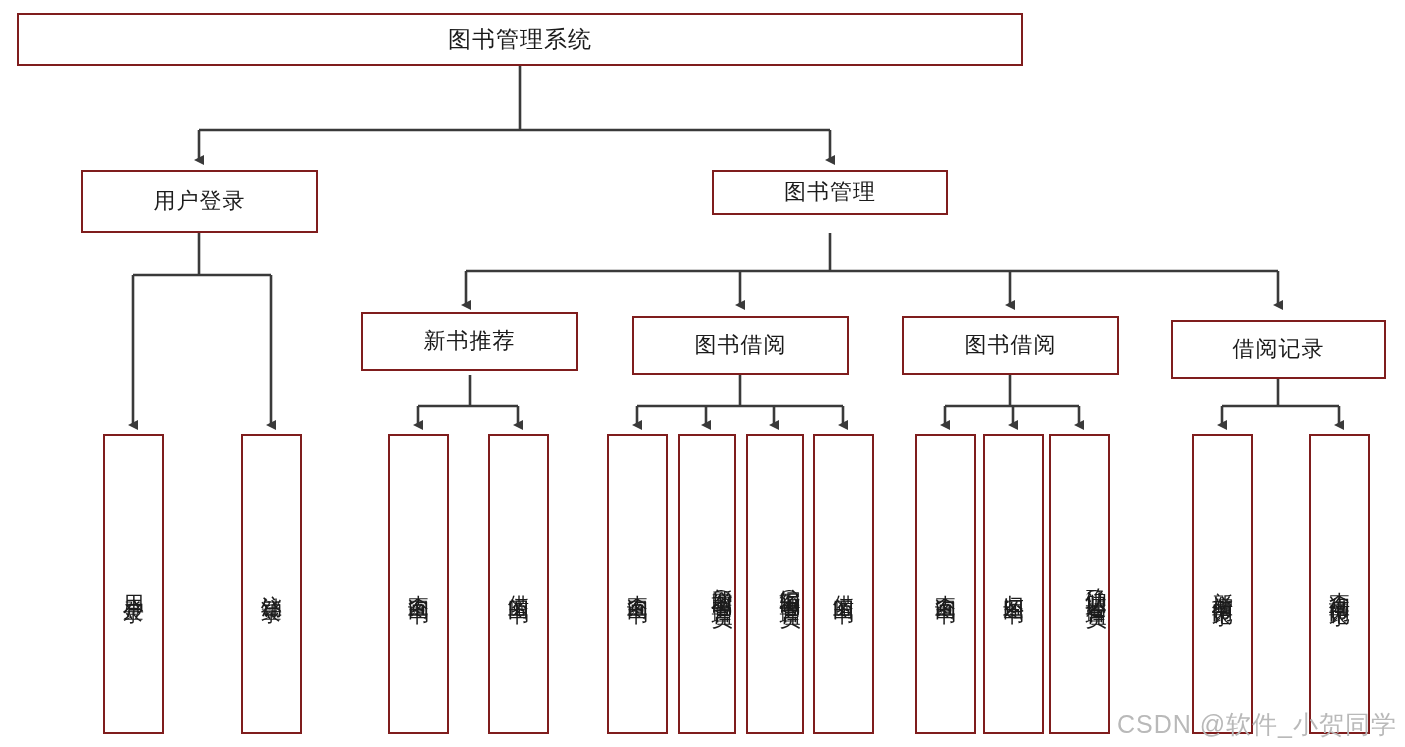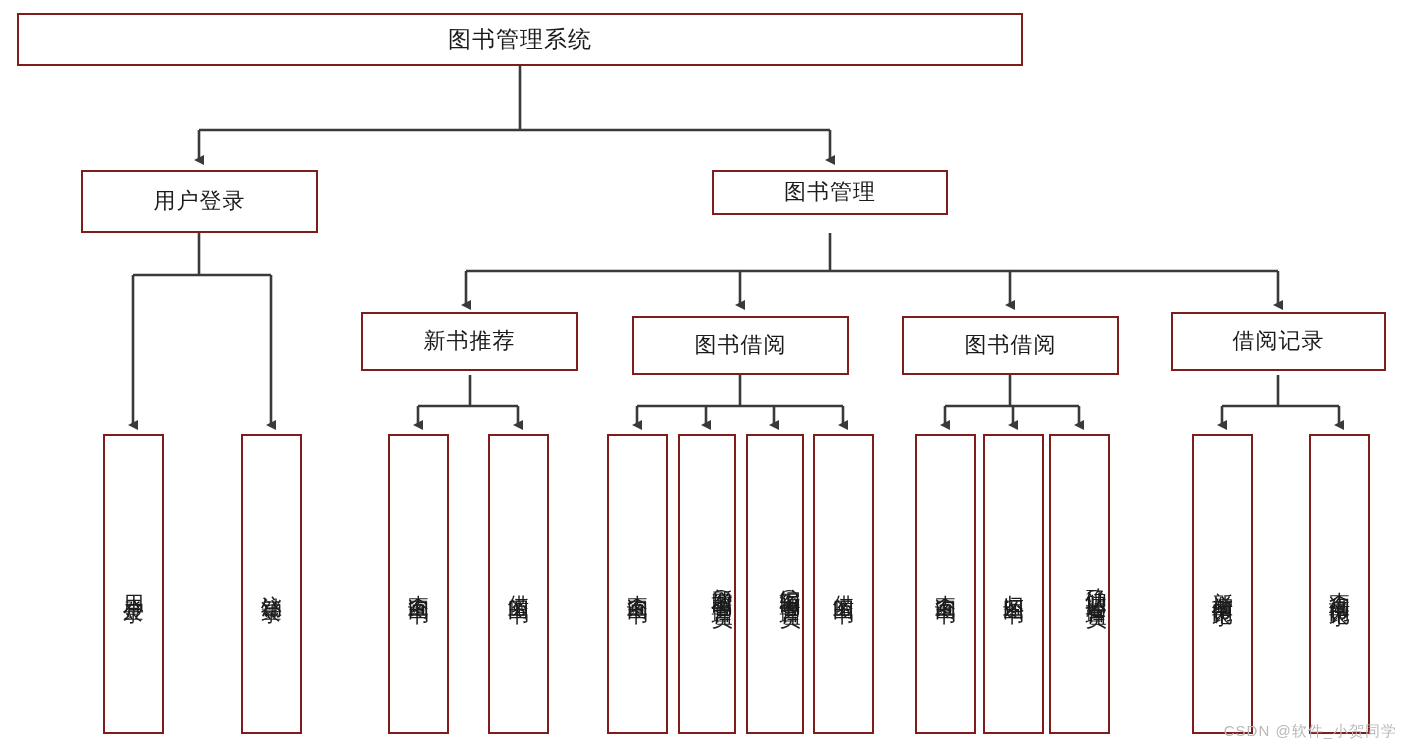--- a/index.html
+++ b/index.html
@@ -55,21 +55,21 @@
   .node.v.mid {
     align-items: center;
   }
   .node.v.topalign {
     align-items: flex-start;
   }
   #watermark {
     position: absolute;
     right: 8px;
     bottom: 6px;
-    font-size: 15px;
+    font-size: 25px;
     color: #b9b9b9;
     letter-spacing: 1px;
     z-index: 3;
     white-space: nowrap;
     text-align: center;
   }
 </style>
 </head>
 <body>
 
@@ -126,21 +126,21 @@
   </svg>
 
   <div class="node h root" style="left:17px; top:13px; width:1006px; height:53px;">图书管理系统</div>
 
   <div class="node h" style="left:81px; top:170px; width:237px; height:63px;">用户登录</div>
   <div class="node h" style="left:712px; top:170px; width:236px; height:45px;">图书管理</div>
 
   <div class="node h" style="left:361px; top:312px; width:217px; height:59px;">新书推荐</div>
   <div class="node h" style="left:632px; top:316px; width:217px; height:59px;">图书借阅</div>
   <div class="node h" style="left:902px; top:316px; width:217px; height:59px;">图书借阅</div>
-  <div class="node h" style="left:1171px; top:312px; width:215px; height:59px;">借阅记录</div>
+  <div class="node h" style="left:1171px; top:320px; width:215px; height:59px;">借阅记录</div>
 
   <div class="node v mid" style="left:103px; top:434px; width:61px; height:300px;">用户登录</div>
   <div class="node v mid" style="left:241px; top:434px; width:61px; height:300px;">注销登录</div>
 
   <div class="node v mid" style="left:388px; top:434px; width:61px; height:300px;">查询图书</div>
   <div class="node v mid" style="left:488px; top:434px; width:61px; height:300px;">借阅图书</div>
 
   <div class="node v mid" style="left:607px; top:434px; width:61px; height:300px;">查询图书</div>
   <div class="node v topalign" style="left:678px; top:434px; width:58px; height:300px;">新增图书（管理员）</div>
   <div class="node v topalign" style="left:746px; top:434px; width:58px; height:300px;">编辑图书（管理员）</div>

